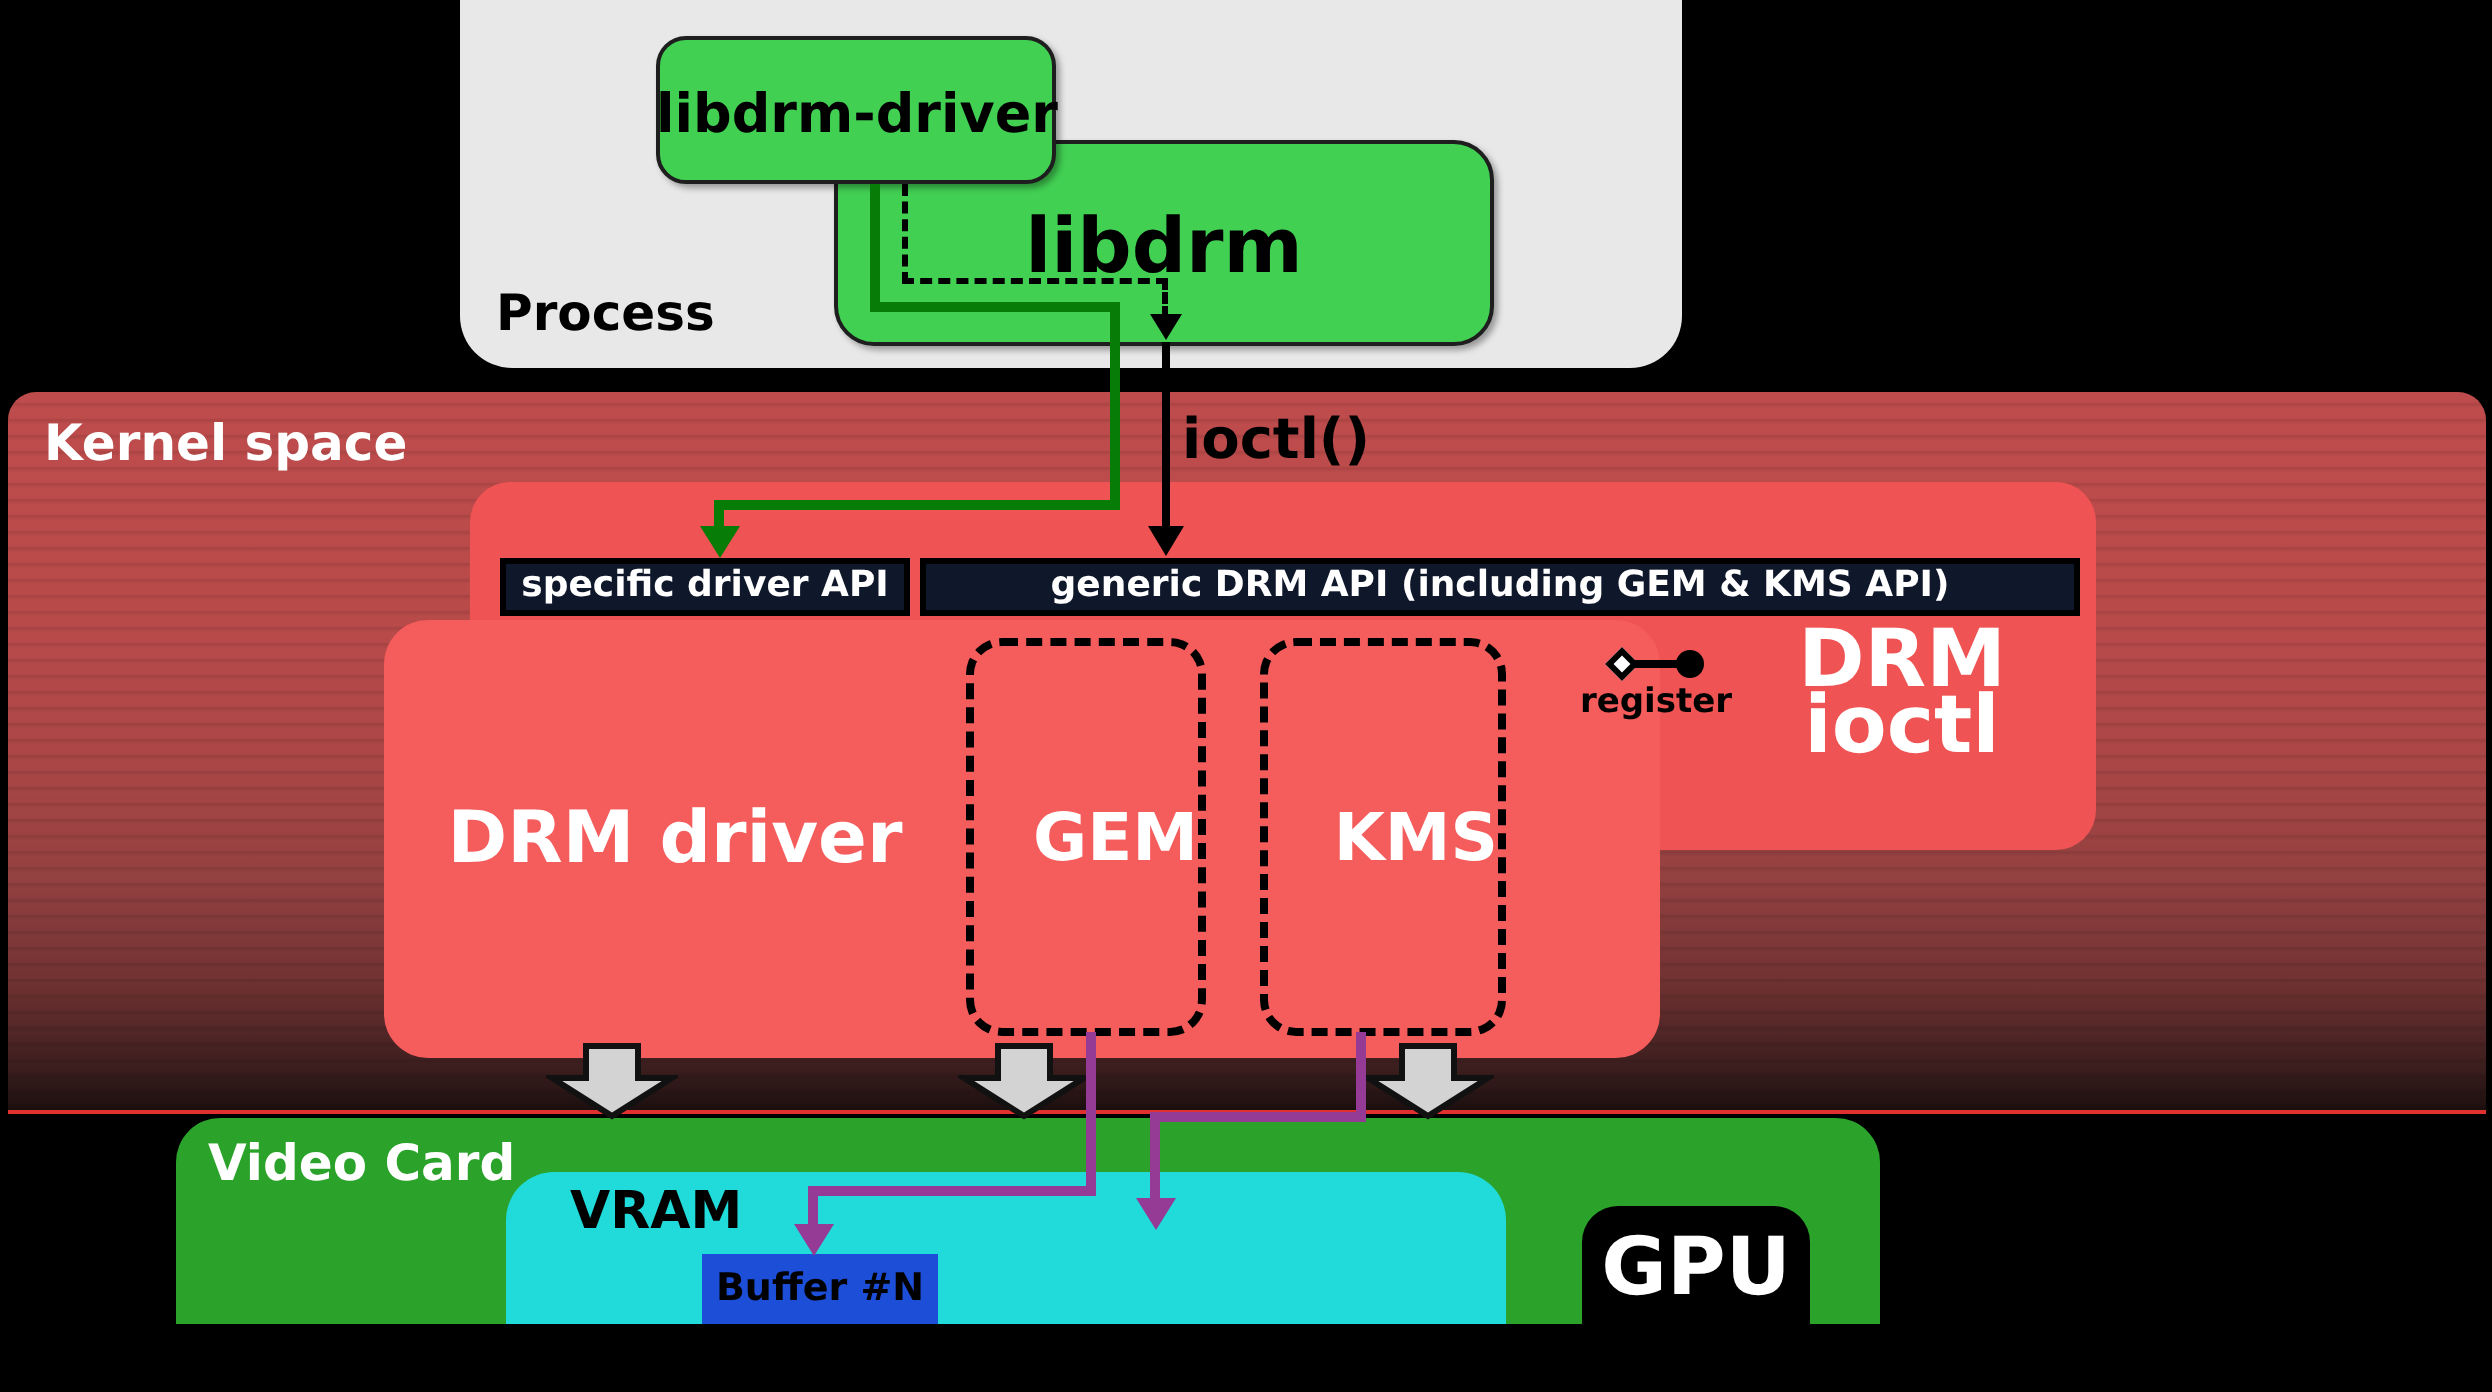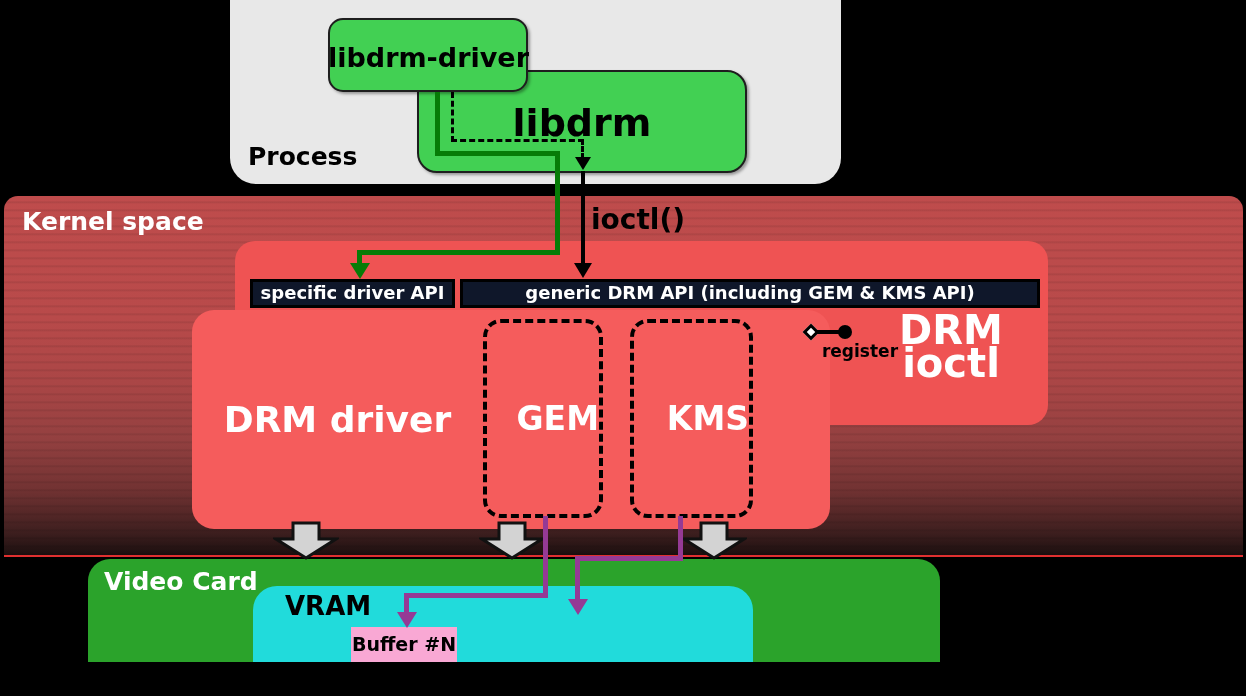--- a/index.html
+++ b/index.html
@@ -38,36 +38,36 @@
   .gem-box{left:483px;width:120px;}
   .kms-box{left:630px;width:123px;}
   .drmdriver-label{left:192px;top:399px;width:291px;text-align:center;font-size:36px;color:#fff;z-index:5;}
   .drmcore-label{left:855px;top:314px;width:192px;text-align:center;font-size:40px;line-height:0.83;color:#fff;z-index:3;}
   .ioctl-label{left:591px;top:203px;font-size:28px;color:#000;z-index:7;}
 
   
   .reg-diamond{left:805px;top:326px;width:12px;height:12px;background:#fff;border:3px solid #000;transform:rotate(45deg);z-index:5;}
   .reg-line{left:816px;top:330px;width:26px;height:4px;background:#000;z-index:5;}
   .reg-circle{left:838px;top:325px;width:14px;height:14px;background:#000;border-radius:50%;z-index:5;}
-  .register-label{left:789px;top:341px;width:78px;text-align:center;font-size:17px;color:#000;z-index:5;margin-left:32px;}
+  .register-label{left:789px;top:341px;width:78px;text-align:center;font-size:17px;color:#000;z-index:5;}
 
   
   .seg{position:absolute;z-index:8;}
   .green-seg{background:#077c07;}
   .black-seg{background:#000;}
   .purple-seg{background:#953a95;}
   .head{position:absolute;width:0;height:0;z-index:9;}
   .dash-seg{position:absolute;z-index:8;}
 
   
   .videocard-box{left:88px;top:559px;width:852px;height:103px;background:#2ba32b;border-radius:22px 22px 0 0;z-index:2;}
   .videocard-label{left:104px;top:567px;font-size:25px;color:#fff;z-index:4;}
   .vram-box{left:253px;top:586px;width:500px;height:76px;background:#21dbdb;border-radius:24px 24px 0 0;z-index:3;}
   .vram-label{left:285px;top:591px;font-size:26px;color:#000;z-index:4;}
-  .buffer-box{left:351px;top:627px;width:106px;height:35px;background:#f9a8d4;z-index:4;
+  .buffer-box{left:351px;top:627px;width:118px;height:35px;background:#1d4ed8;z-index:4;
     color:#000;font-size:19px;text-align:center;line-height:35px;}
   .framebuffer-box{left:487px;top:615px;width:164px;height:47px;z-index:4;
     background:linear-gradient(90deg,#e60000 0%,#7a5a00 28%,#00d400 52%,#007878 73%,#1212e6 100%);
     color:#fff;font-size:27px;text-align:center;line-height:45px;}
   .gpu-box{left:791px;top:603px;width:114px;height:59px;background:#000;border-radius:18px 18px 0 0;z-index:4;
     color:#fff;font-size:40px;text-align:center;line-height:62px;}
   .block-arrow{position:absolute;z-index:6;}
 </style>
 </head>
 <body>
@@ -118,20 +118,21 @@
 
   <div class="seg black-seg" style="left:581px;top:171px;width:4px;height:95px;"></div>
   <div class="head" style="left:574px;top:263px;border-left:9px solid transparent;border-right:9px solid transparent;border-top:15px solid #000;"></div>
   <div class="lbl ioctl-label">ioctl()</div>
 
   <div class="abs videocard-box"></div>
   <div class="lbl videocard-label">Video Card</div>
   <div class="abs vram-box"></div>
   <div class="lbl vram-label">VRAM</div>
   <div class="abs buffer-box">Buffer #N</div>
+  <div class="abs gpu-box">GPU</div>
 
   <svg class="block-arrow" style="left:273px;top:521px;" width="66" height="40" viewBox="0 0 66 40">
       <path d="M20 2 H46 V18 H63 L33 37 L3 18 H20 Z" fill="#d3d3d3" stroke="#111" stroke-width="3"></path>
     </svg>
   <svg class="block-arrow" style="left:479px;top:521px;" width="66" height="40" viewBox="0 0 66 40">
       <path d="M20 2 H46 V18 H63 L33 37 L3 18 H20 Z" fill="#d3d3d3" stroke="#111" stroke-width="3"></path>
     </svg>
   <svg class="block-arrow" style="left:681px;top:521px;" width="66" height="40" viewBox="0 0 66 40">
       <path d="M20 2 H46 V18 H63 L33 37 L3 18 H20 Z" fill="#d3d3d3" stroke="#111" stroke-width="3"></path>
     </svg>

